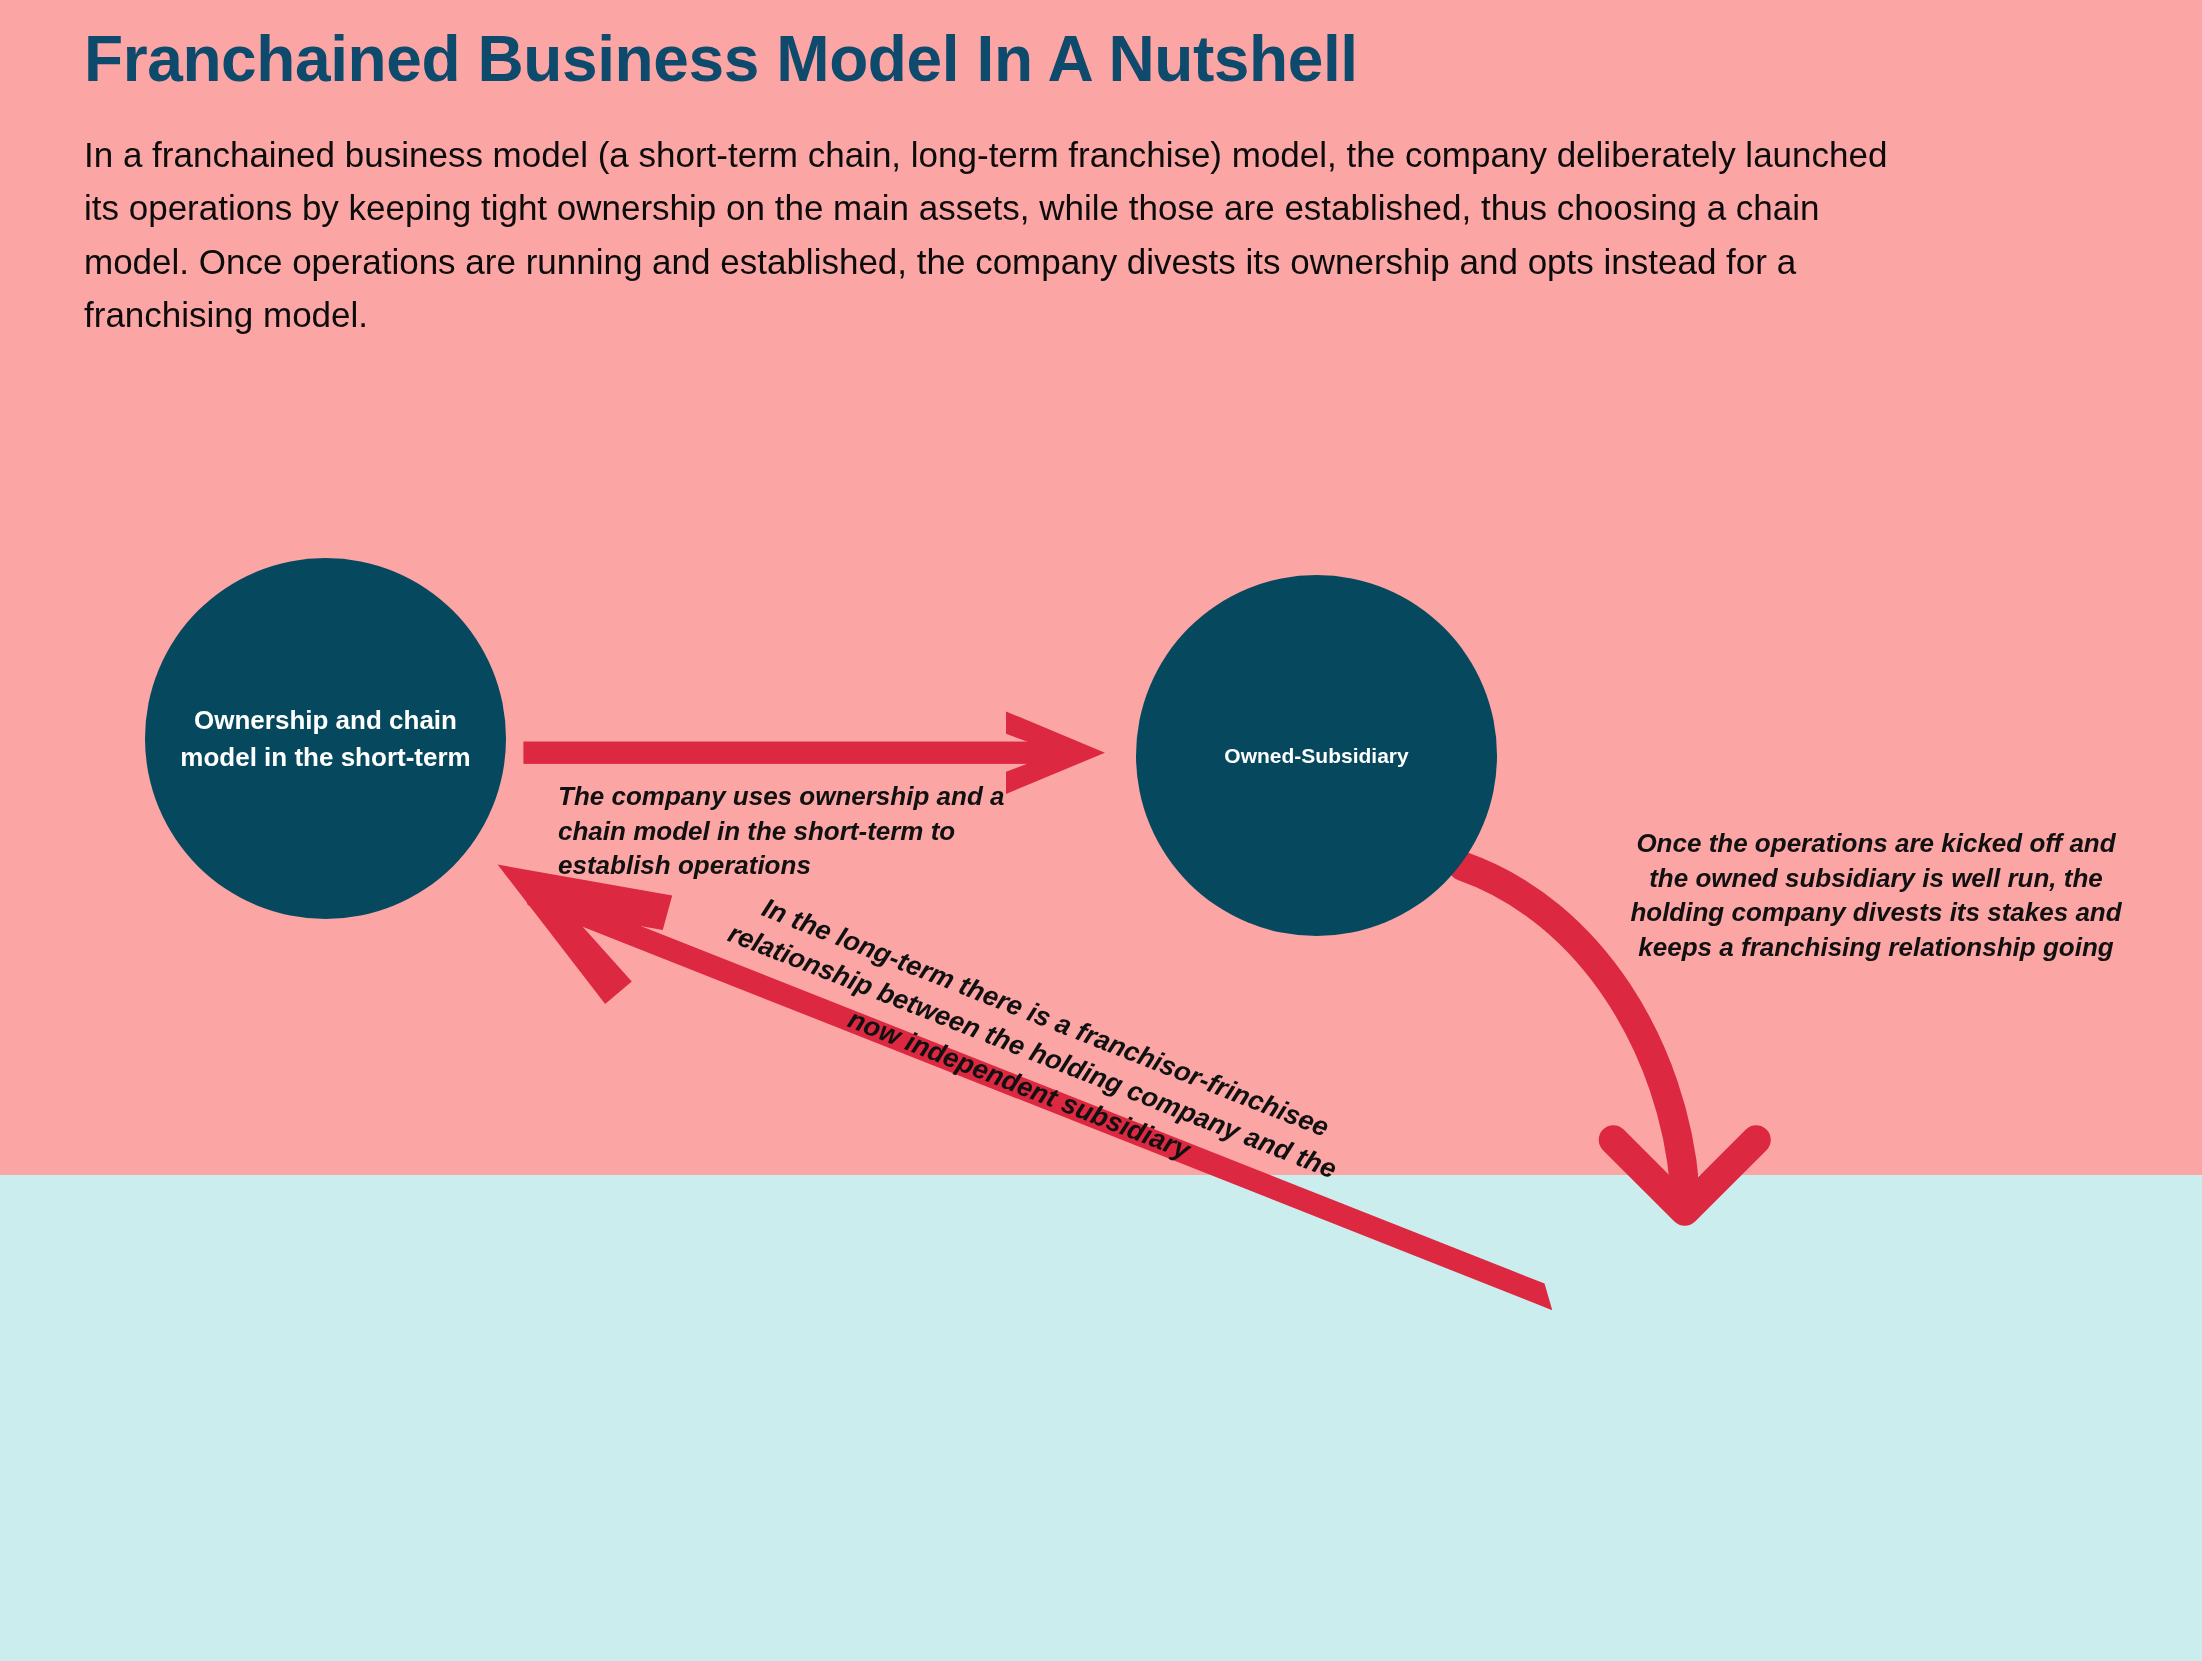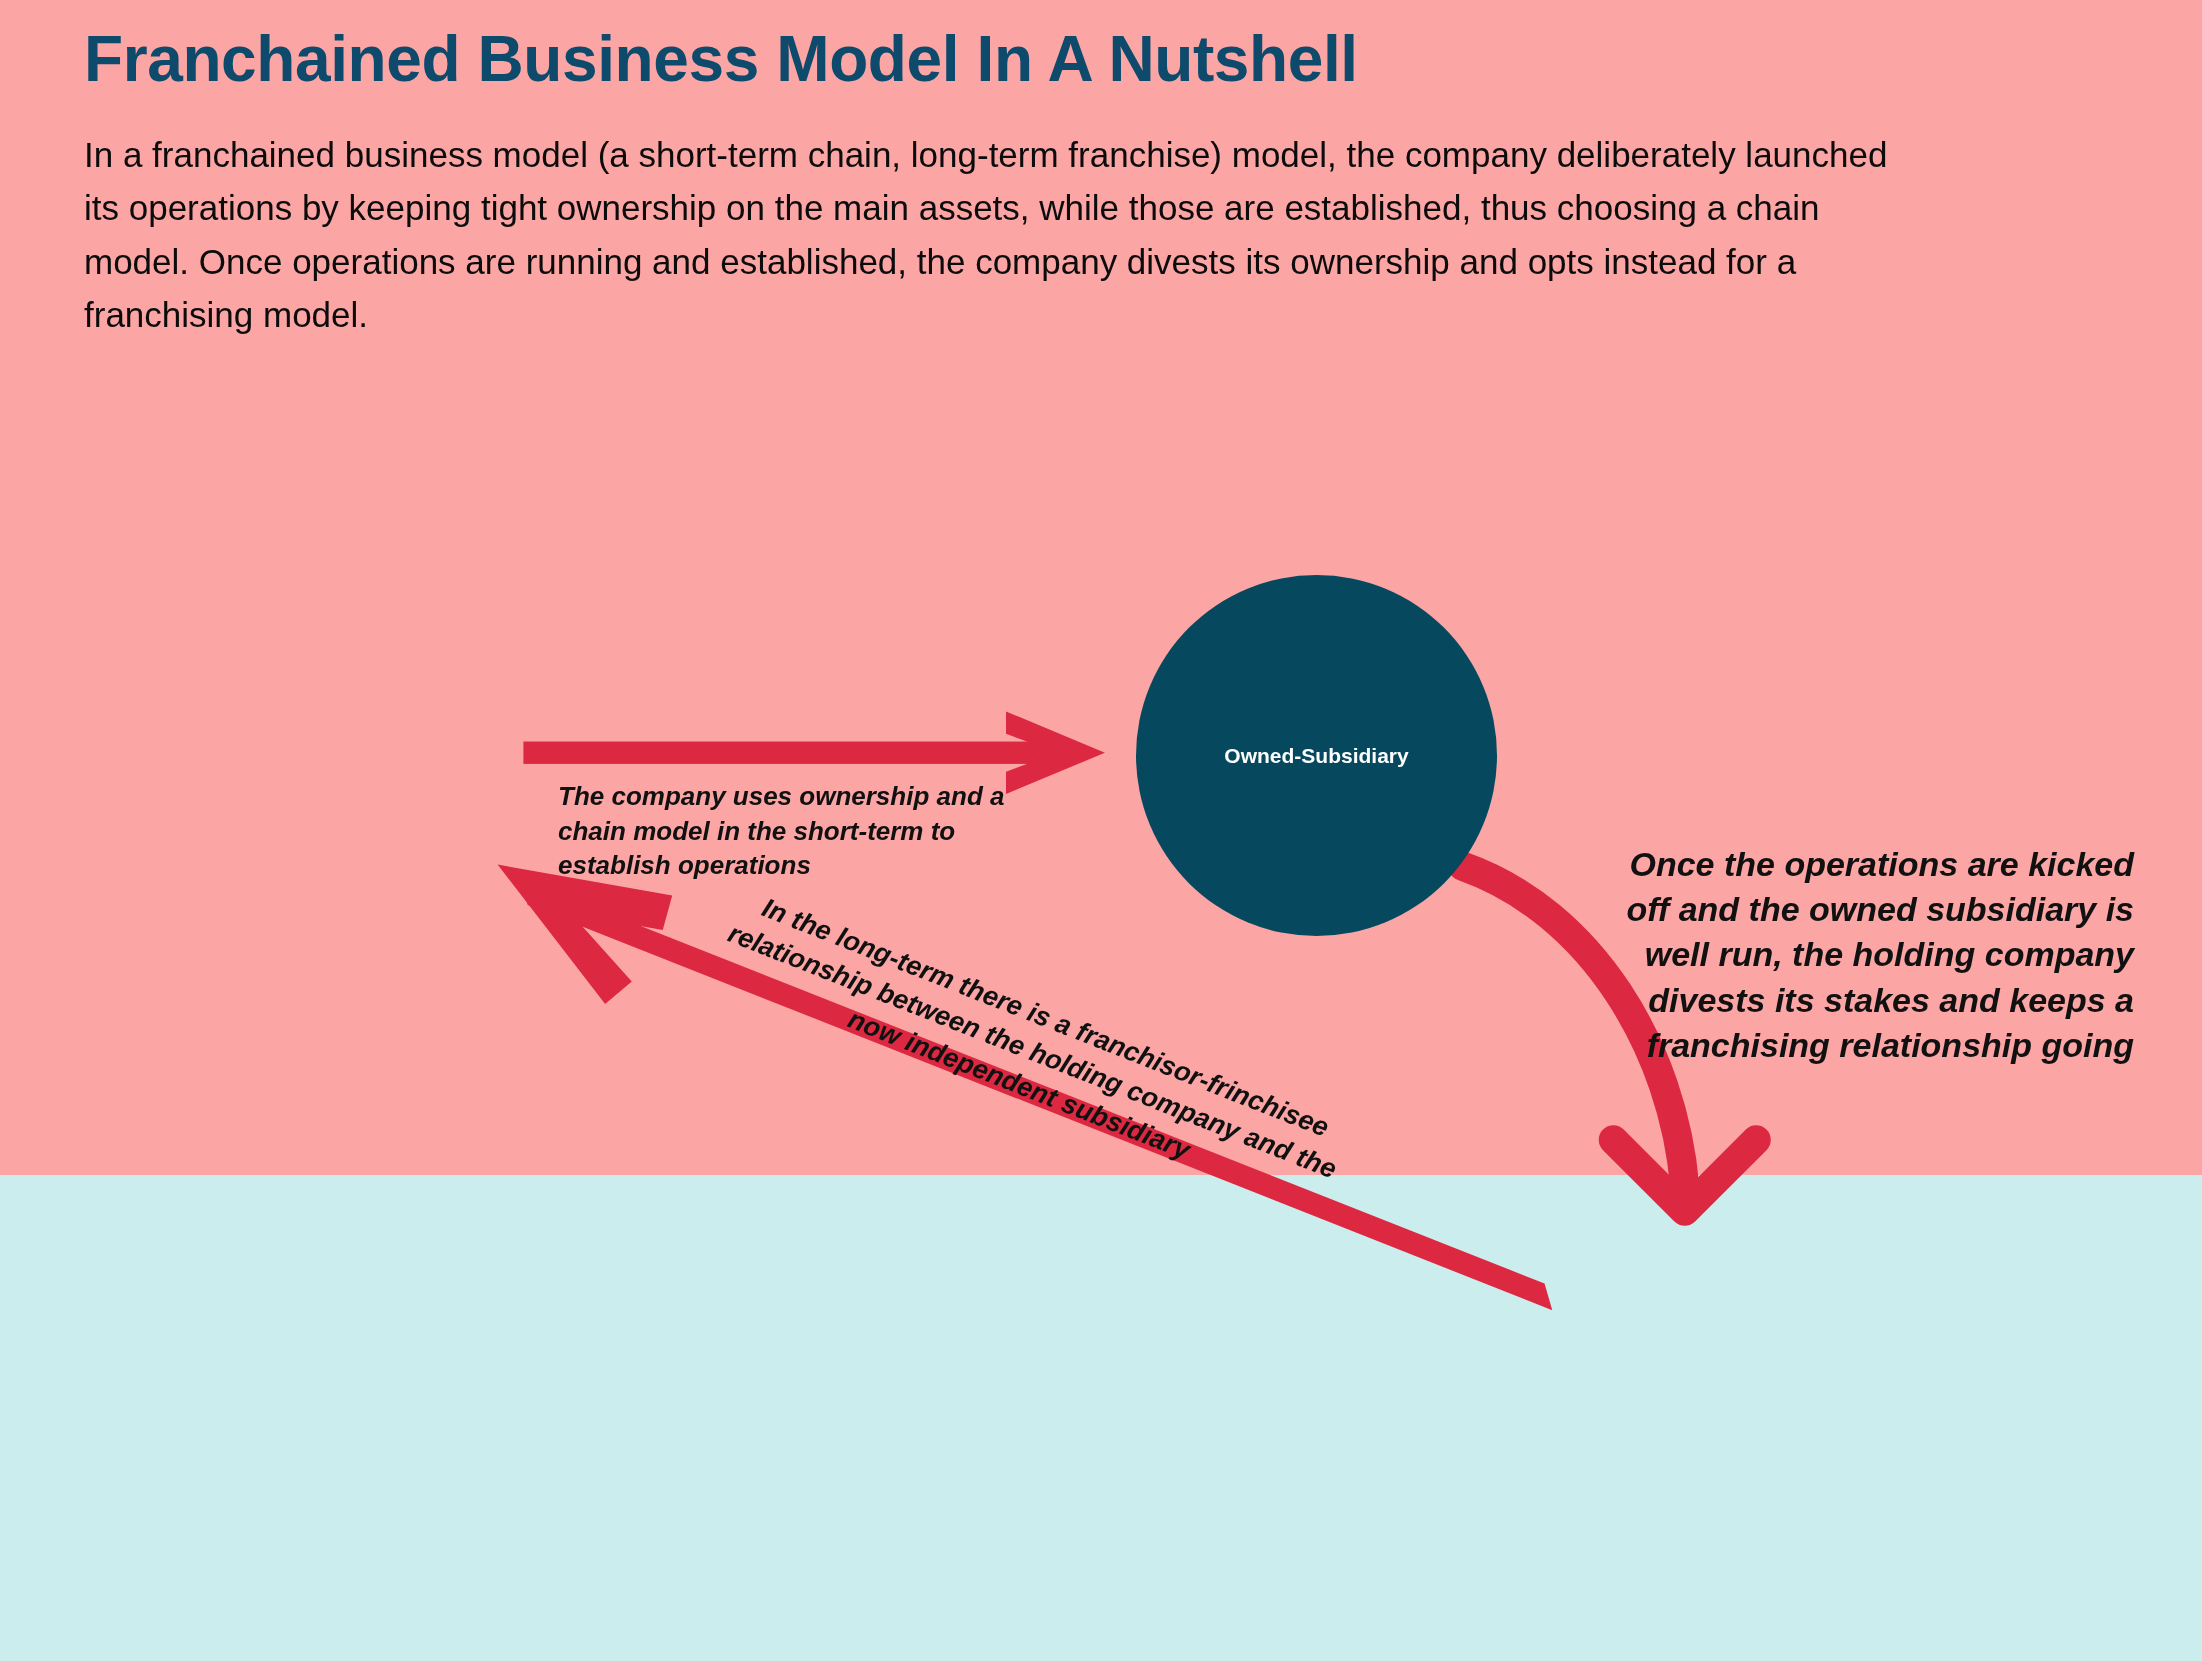--- a/index.html
+++ b/index.html
@@ -113,23 +113,22 @@
     top: 779px;
     width: 482px;
     font-size: 26px;
     text-align: left;
   }
 
   #label-divest {
     left: 1618px;
     top: 826px;
     width: 516px;
-    font-size: 34px;
-    text-align: right;
-    margin-top: 16px;
+    font-size: 26px;
+    text-align: center;
   }
 
   #label-long-term {
     left: 688px;
     top: 998px;
     width: 688px;
     font-size: 27px;
     text-align: center;
     transform: rotate(21.5deg);
     transform-origin: center center;
@@ -179,20 +178,23 @@
         <path d="M 1875 1325 L 1958 1408 L 2041 1325" fill="none" stroke="#dd2841" stroke-width="34" stroke-linecap="round" stroke-linejoin="round"></path>
       </g>
 
       <g>
         <polygon points="1795,1492 1804,1523 613,1052 604,1021" fill="#dd2841"></polygon>
         <polygon points="578,1005 781,1041 770,1081 668,1063 666,1065 734,1141 703,1167" fill="#dd2841"></polygon>
       </g>
     </svg>
   </div>
 
+  <div class="node" id="node-ownership">
+    <span class="node-label">Ownership and chain model in the short-term</span>
+  </div>
 
   <div class="node" id="node-subsidiary">
     <span class="node-label">Owned-Subsidiary</span>
   </div>
 
 
   <div class="edge-label" id="label-short-term">The company uses ownership and a chain model in the short-term to establish operations</div>
 
   <div class="edge-label" id="label-divest">Once the operations are kicked off and the owned subsidiary is well run, the holding company divests its stakes and keeps a franchising relationship going</div>
 

